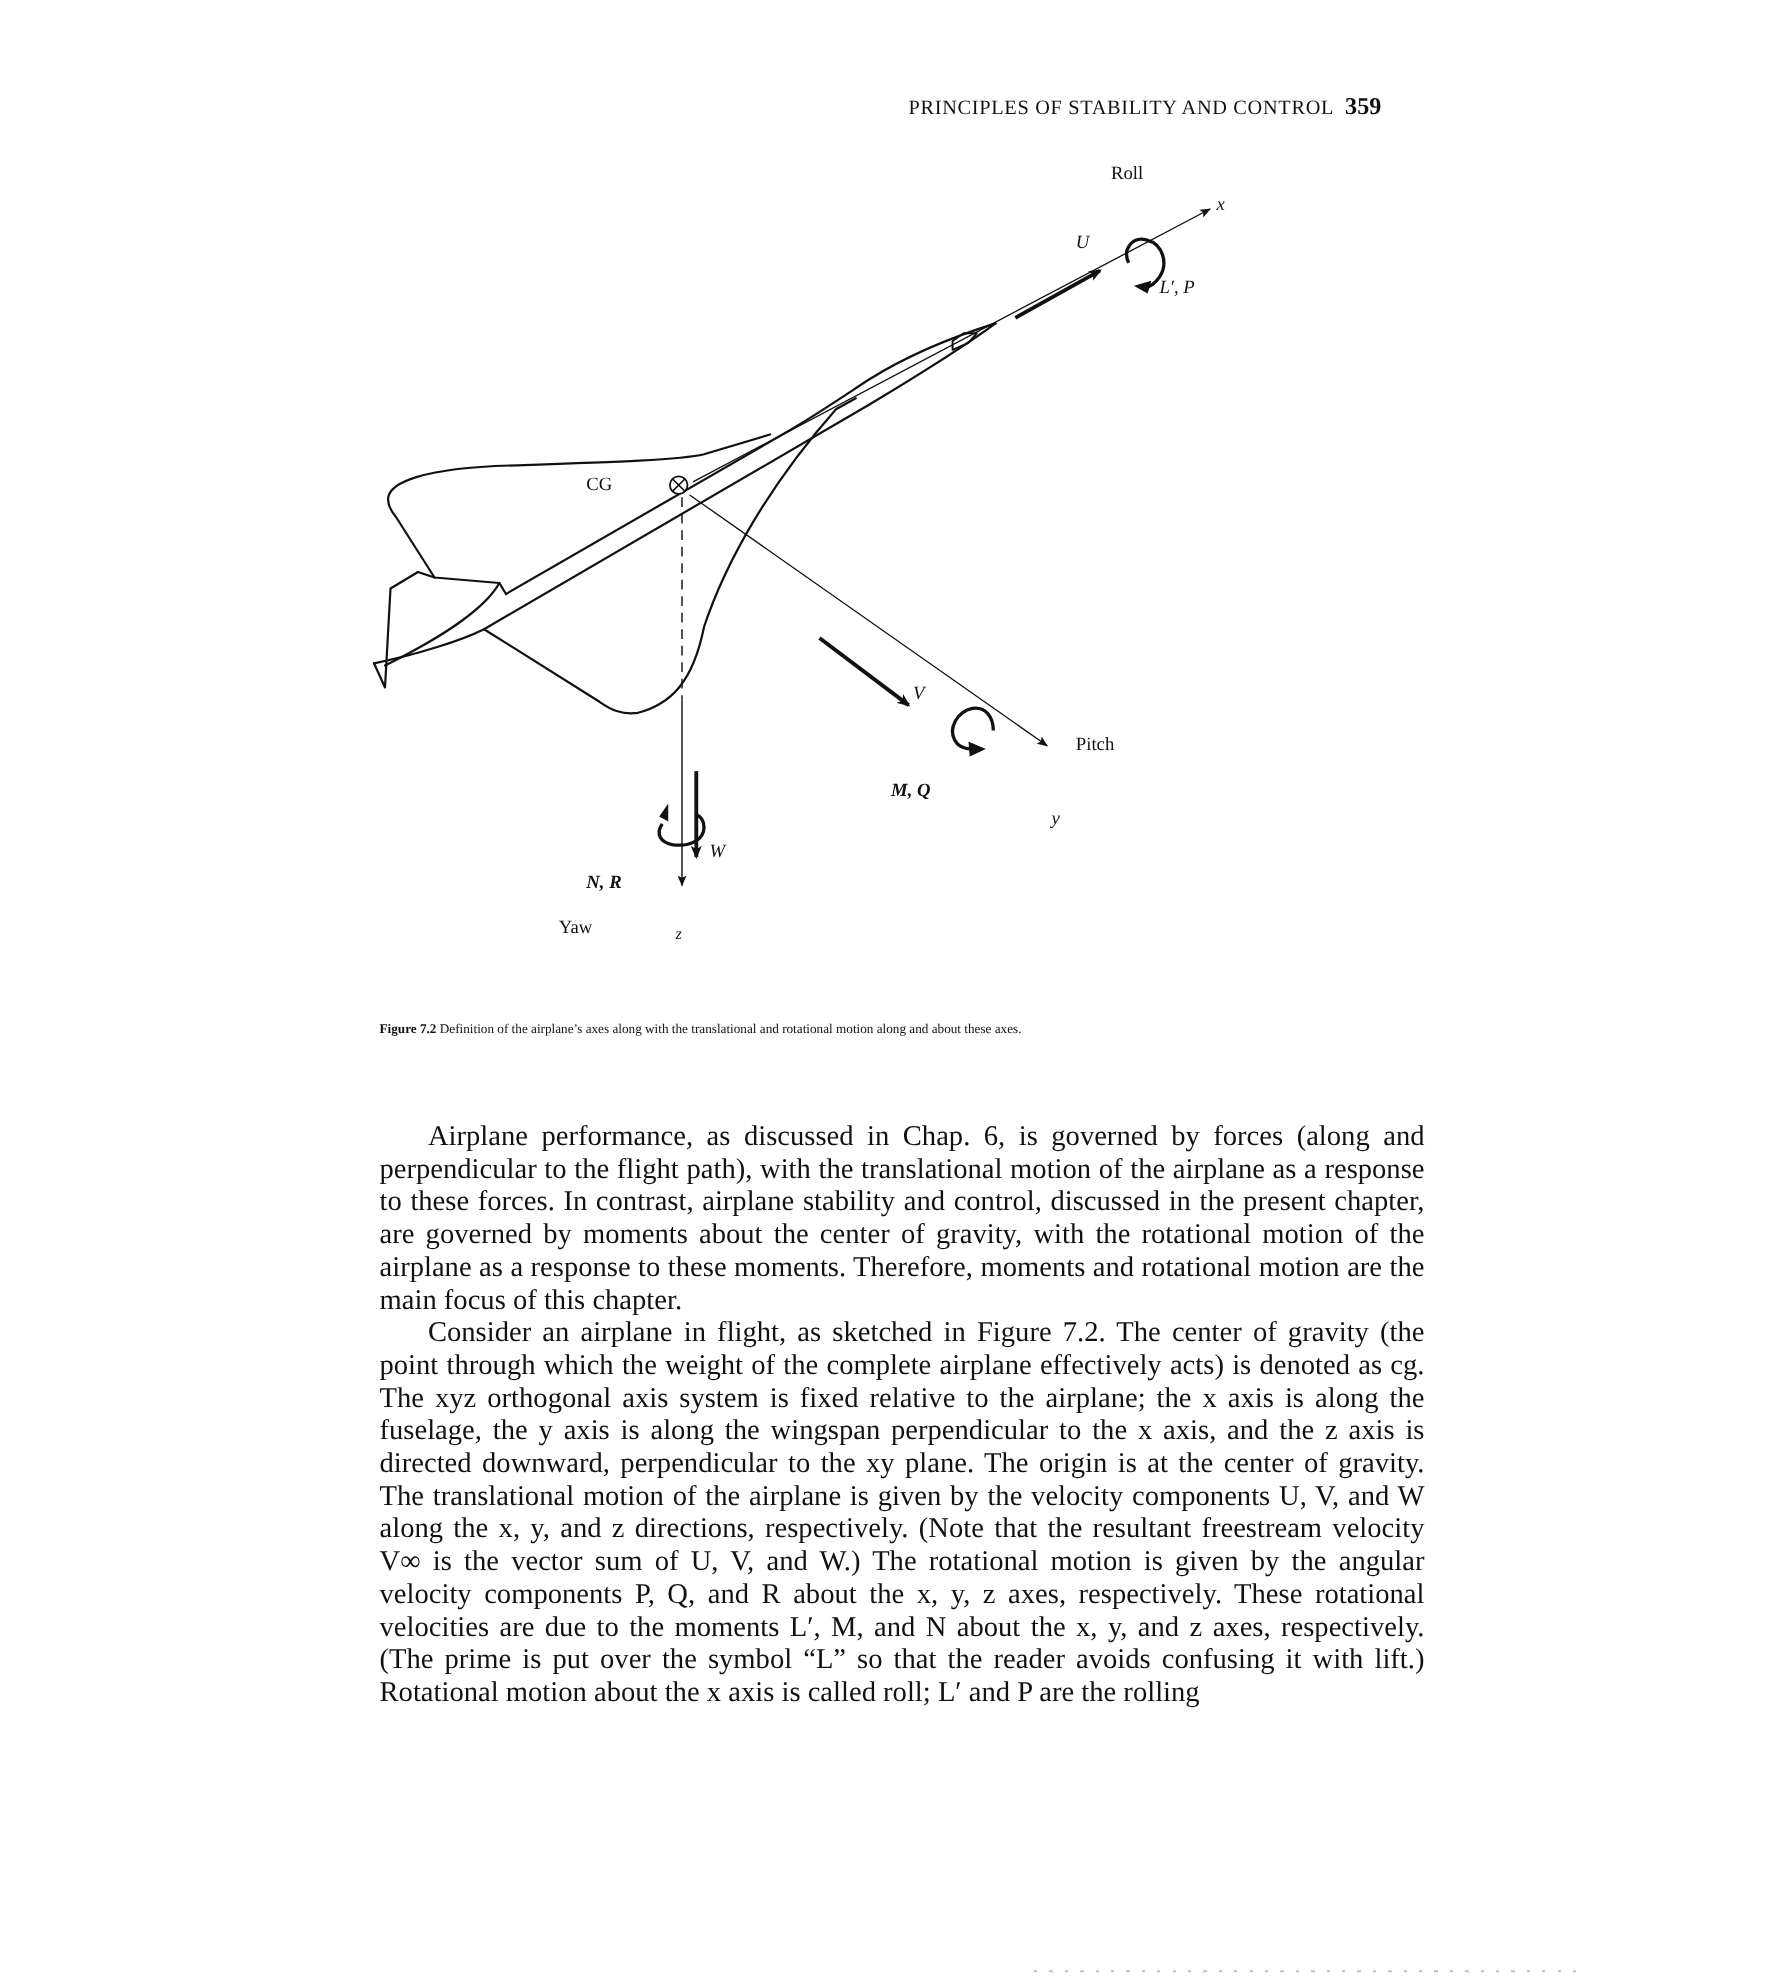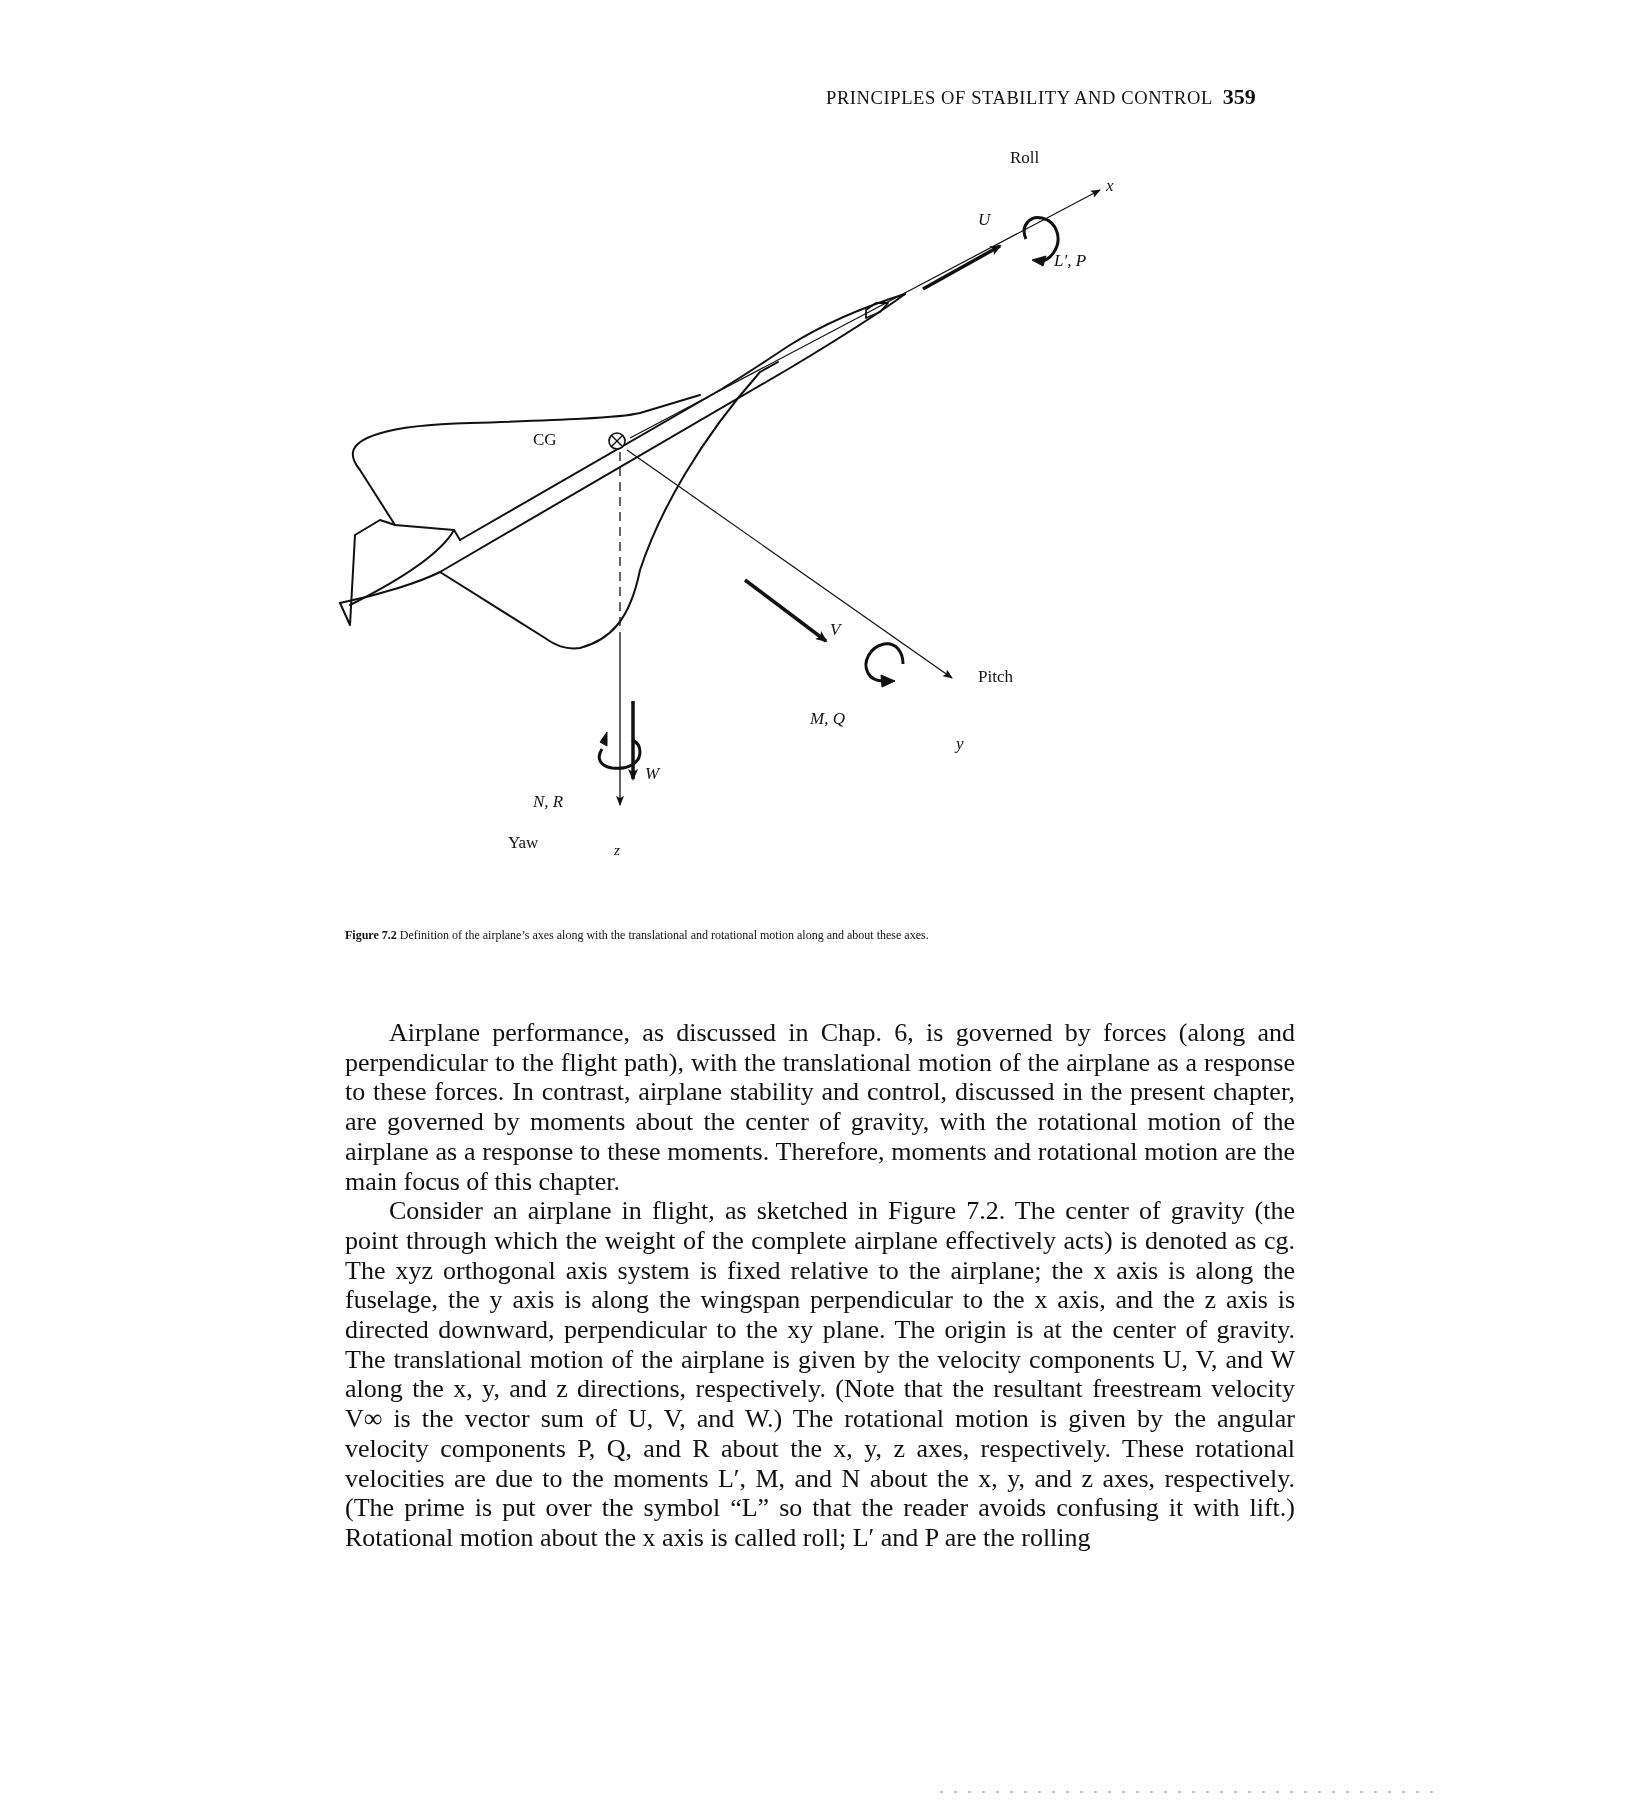--- a/index.html
+++ b/index.html
@@ -84,24 +84,24 @@
     </g>
   </svg>
 
   <span class="lbl" style="left:1010px;top:148px;">Roll</span>
   <span class="lbl it" style="left:1106px;top:176px;">x</span>
   <span class="lbl it" style="left:978px;top:210px;">U</span>
   <span class="lbl it" style="left:1054px;top:251px;">L′, P</span>
   <span class="lbl" style="left:533px;top:430px;text-align:right;">CG</span>
   <span class="lbl it" style="left:830px;top:620px;">V</span>
   <span class="lbl" style="left:978px;top:667px;">Pitch</span>
-  <span class="lbl it" style="left:810px;top:709px;">M, Q</span>
+  <span class="lbl it" style="left:810px;top:709px;font-weight:bold;">M, Q</span>
   <span class="lbl it" style="left:956px;top:734px;">y</span>
   <span class="lbl it" style="left:645px;top:764px;">W</span>
-  <span class="lbl it" style="left:533px;top:792px;">N, R</span>
+  <span class="lbl it" style="left:533px;top:792px;font-weight:bold;">N, R</span>
   <span class="lbl" style="left:508px;top:833px;">Yaw</span>
   <span class="lbl it" style="left:614px;top:842px;font-size:15px;">z</span>
 </div>
 
 <div class="caption" style="top:922px;">
   <b>Figure 7.2</b>
   <span>Definition of the airplane’s axes along with the translational and rotational motion along and about these axes.</span>
 </div>
 
 <div class="body-text" style="top:1018px;">

